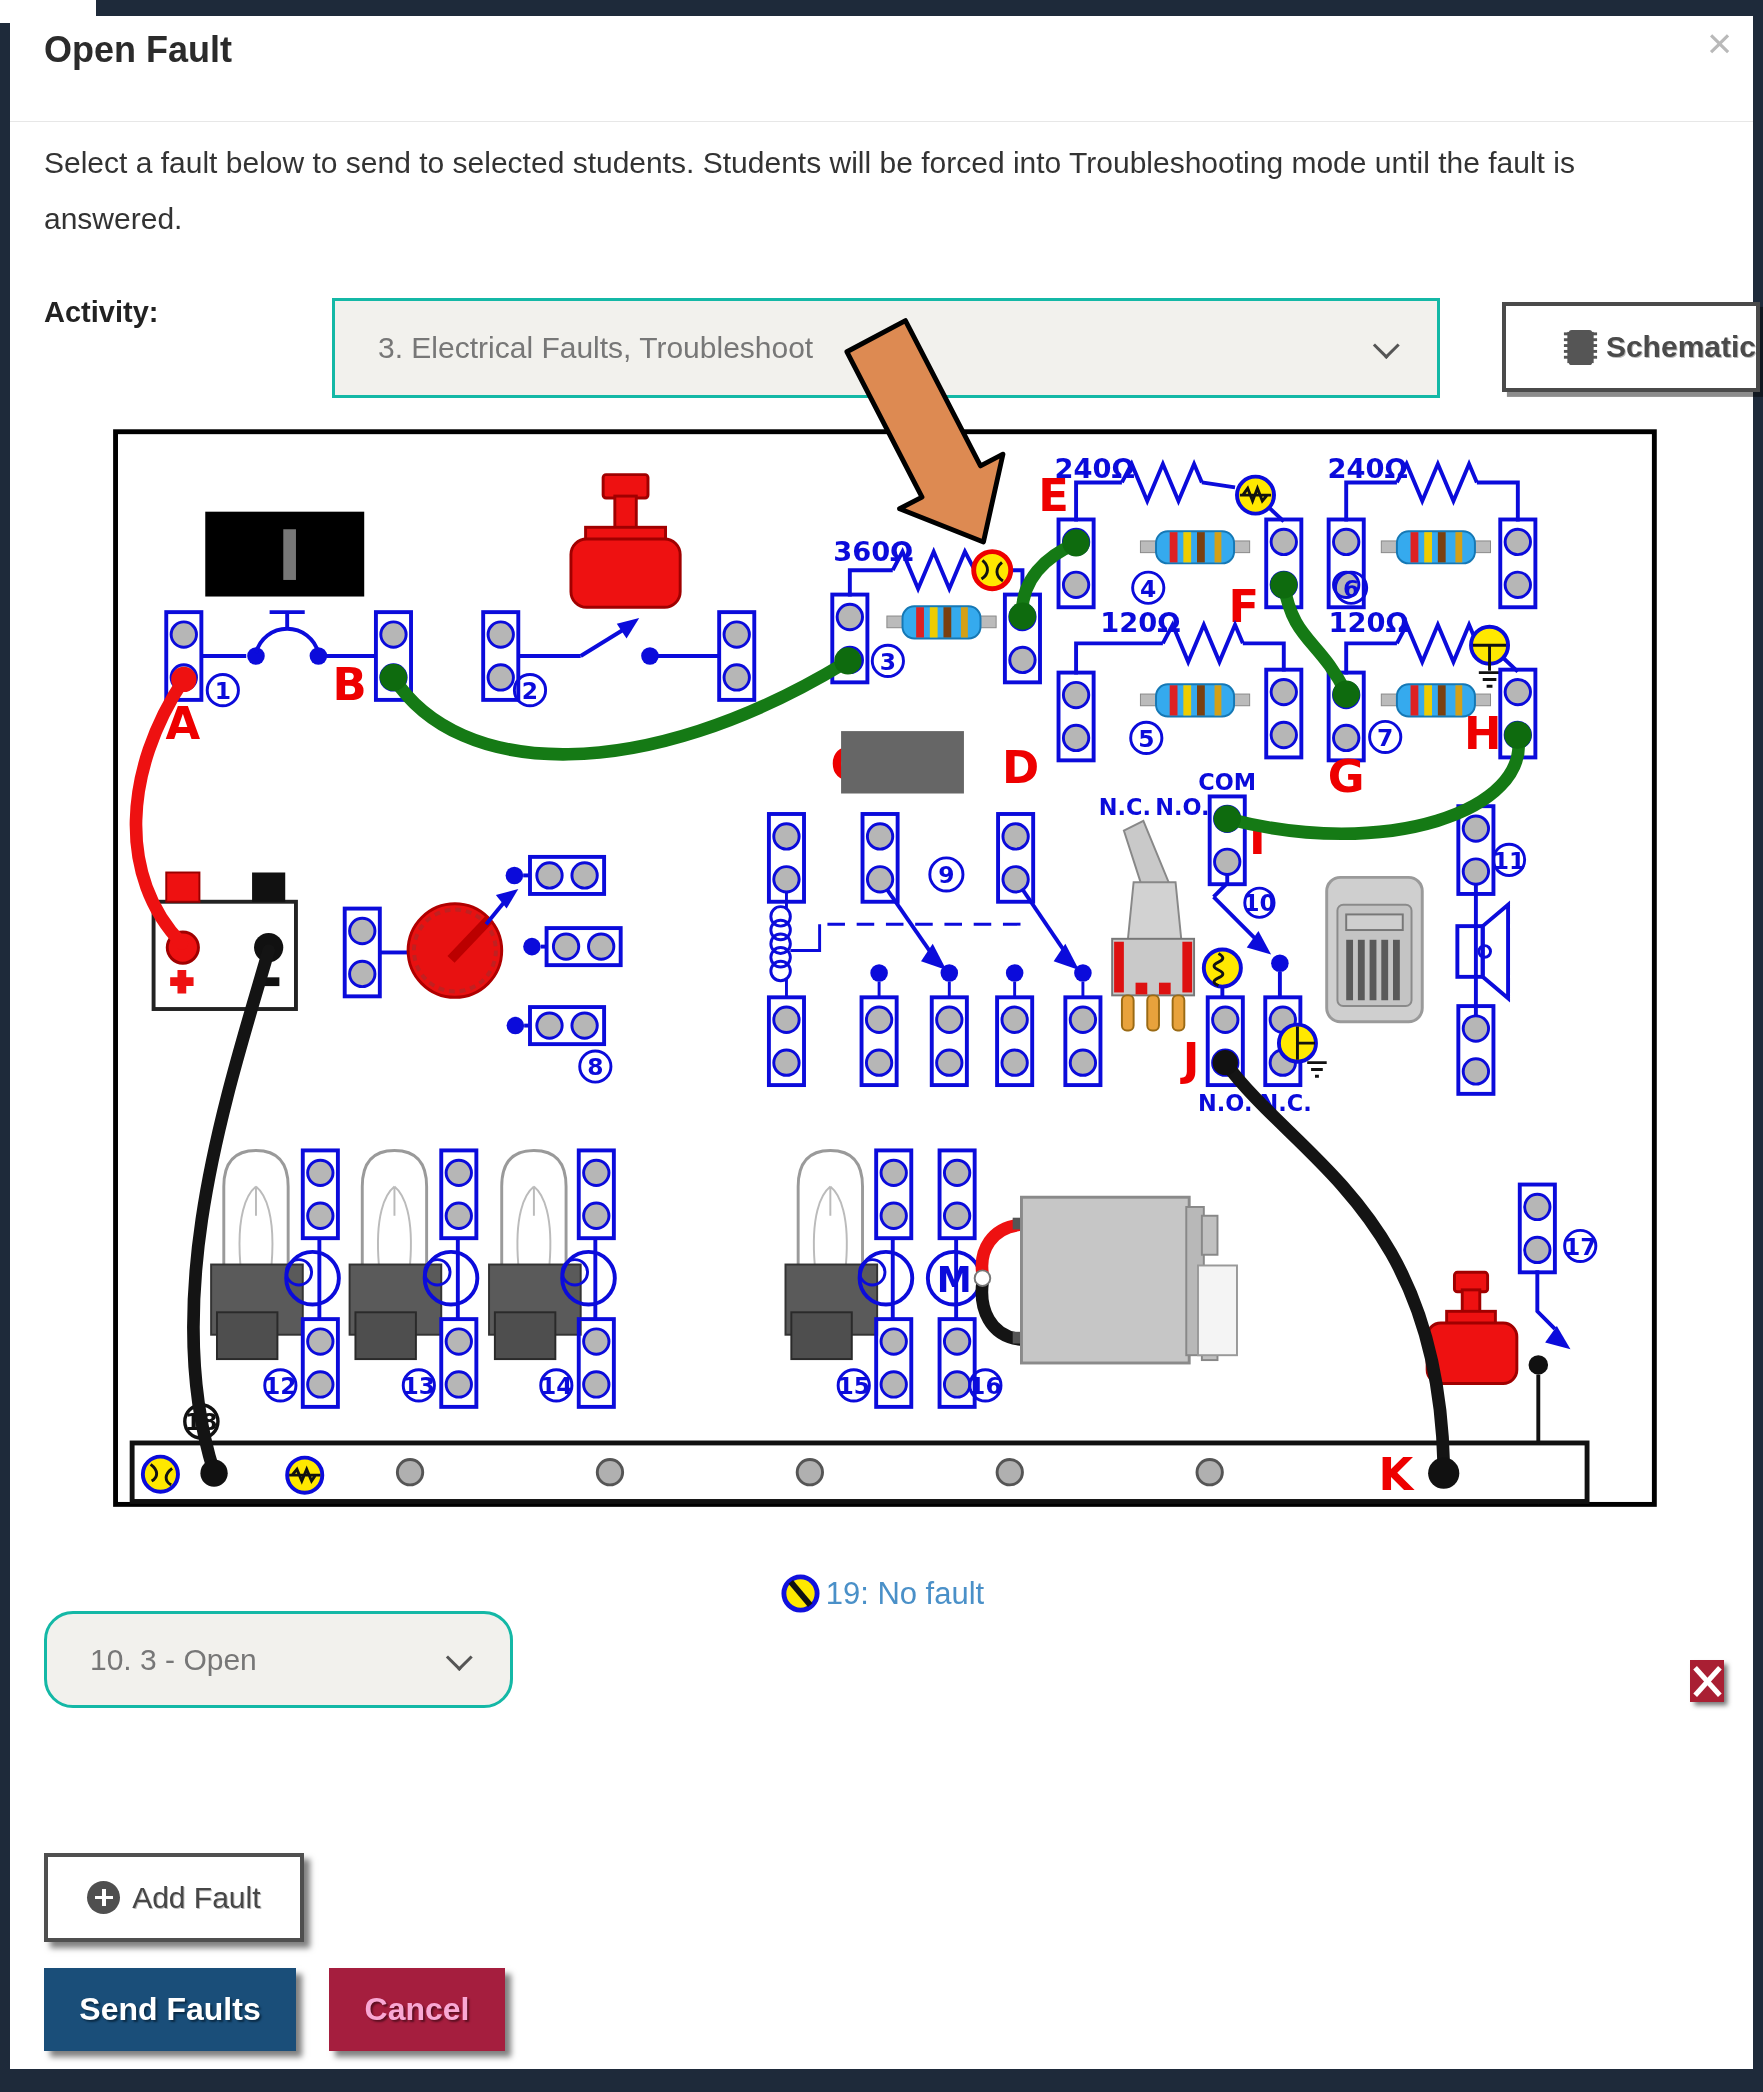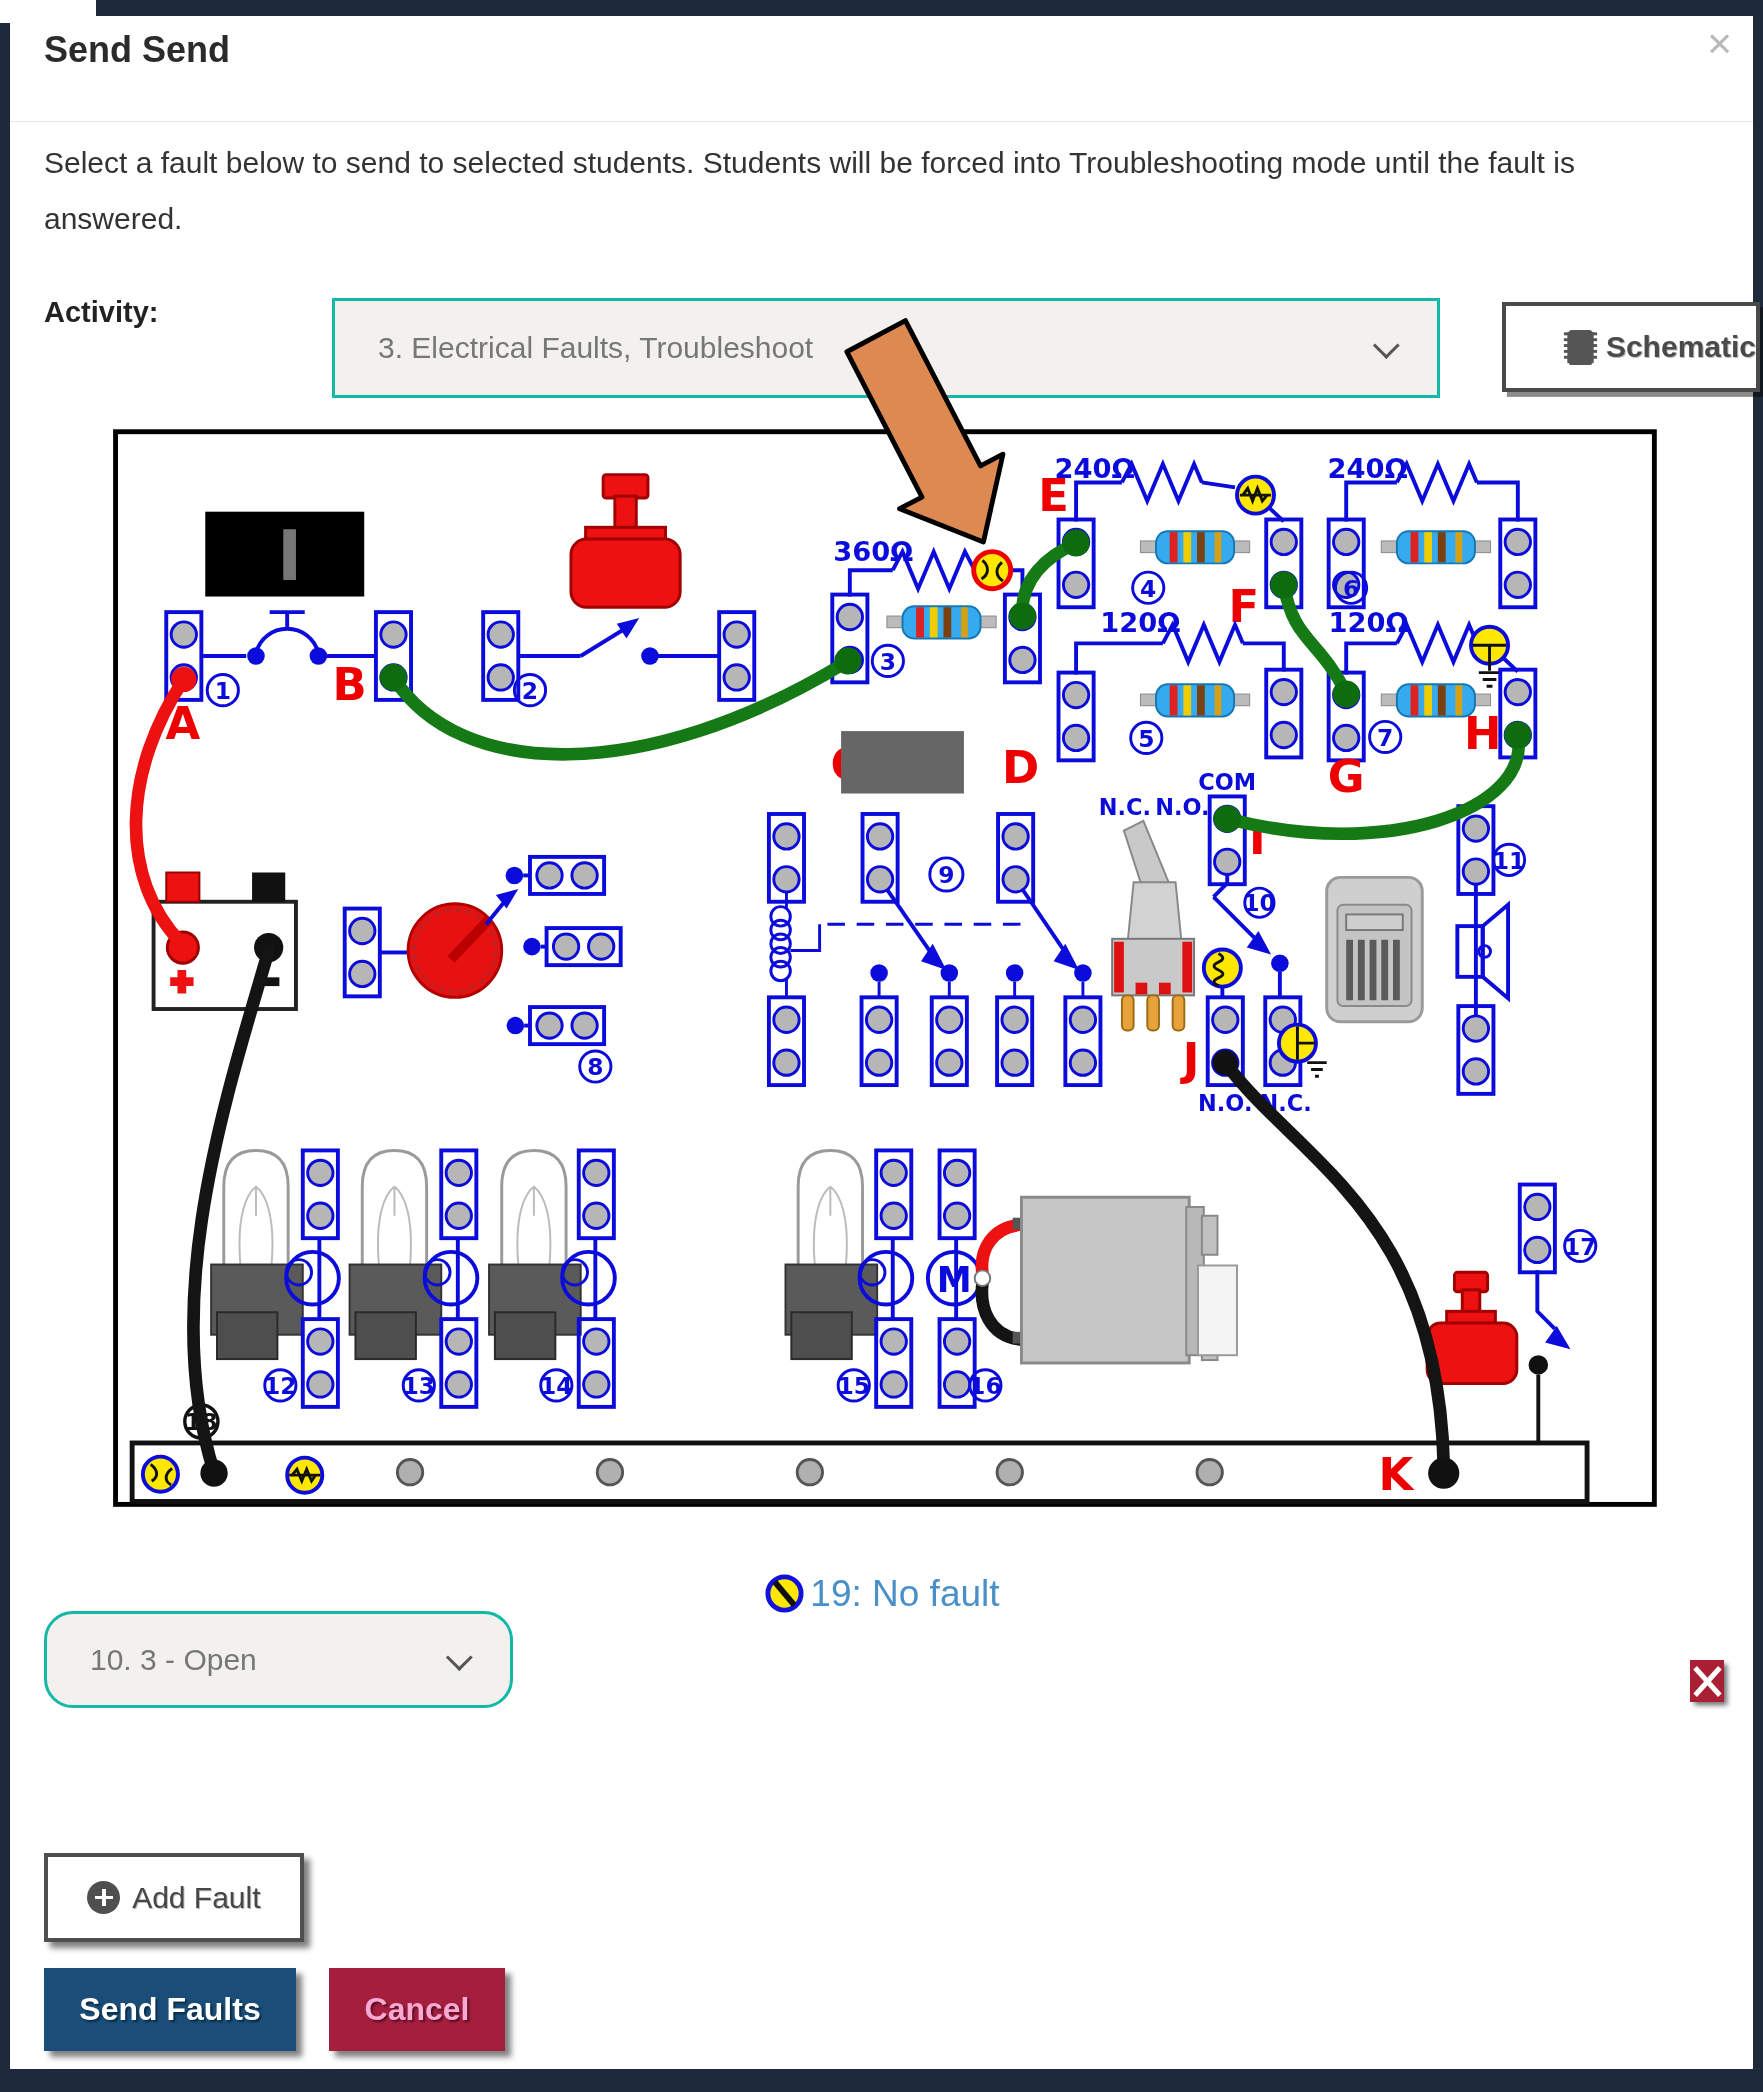--- a/index.html
+++ b/index.html
@@ -17,21 +17,21 @@
         border-bottom:3.9px solid #555;transform:translateY(-65%) rotate(45deg);}
   #activity-select{left:332px;top:298px;width:1102px;height:94px;}
   #fault-select{left:44px;top:1611px;width:463px;height:91px;border-radius:29px;}
   .schematic-btn{position:absolute;left:1502px;top:302px;width:250px;height:82px;background:#fff;
         border:4.9px solid #4a4a4a;box-shadow:4.9px 4.9px 0 rgba(0,0,0,0.45);display:flex;align-items:center;
         justify-content:flex-end;gap:5.9px;cursor:pointer;}
   .schematic-btn span.lbl{font-size:30px;font-weight:bold;color:#4a4a4a;text-shadow:1px 1px 0 #bbb;}
   #board-svg{position:absolute;left:98px;top:263px;width:1570px;height:1258px;}
   .nofault-row{position:absolute;left:0;top:1572px;width:1763px;display:flex;justify-content:center;
         align-items:center;gap:3.9px;}
-  .nofault-row .txt{font-size:37px;color:#4a90c8;}
+  .nofault-row .txt{font-size:31px;color:#4a90c8;}
   .delete-x{position:absolute;left:1690px;top:1660px;width:34px;height:42px;background:#a91f33;
         box-shadow:3.9px 3.9px 4.9px rgba(0,0,0,0.55);cursor:pointer;}
   .delete-x i{position:absolute;left:-1px;top:18.5px;width:37px;height:4.9px;background:#fff;}
   .delete-x i.a{transform:rotate(48deg);} .delete-x i.b{transform:rotate(-48deg);}
   .add-fault-btn{position:absolute;left:44px;top:1853px;width:252px;height:81px;background:#fff;
         border:4.9px solid #4f4f4f;box-shadow:5.9px 5.9px 5.9px rgba(0,0,0,0.5);display:flex;align-items:center;
         justify-content:center;gap:11.7px;cursor:pointer;}
   .add-fault-btn .lbl{font-size:30px;font-weight:normal;color:#474747;text-shadow:1px 1px 0 #bbb;}
   .plus-icon{width:33px;height:33px;border-radius:50%;background:#4f4f4f;position:relative;}
   .plus-icon::before,.plus-icon::after{content:"";position:absolute;background:#fff;}
@@ -61,21 +61,21 @@
 </head>
 <body>
 
 <div id="app">
 
   <div class="framebar" style="left:96px;top:0;width:1668px;height:15.6px;"></div>
   <div class="framebar" style="left:0;top:23.4px;width:9.8px;height:2069px;"></div>
   <div class="framebar" style="left:1753px;top:13.7px;width:10.7px;height:2079px;"></div>
   <div class="framebar" style="left:0;top:2069px;width:1763px;height:23.4px;"></div>
 
-  <div class="hdr-title">Send Send</div>
+  <div class="hdr-title">Open Fault</div>
   <div class="close-x">×</div>
   <div class="hdr-divider"></div>
 
   <div class="desc">Select a fault below to send to selected students. Students will be forced into Troubleshooting mode until the fault is answered.</div>
 
   <div class="activity-label">Activity:</div>
   <div class="select" id="activity-select">
     <span class="val">3. Electrical Faults, Troubleshoot</span>
     <span class="chev"></span>
   </div>

